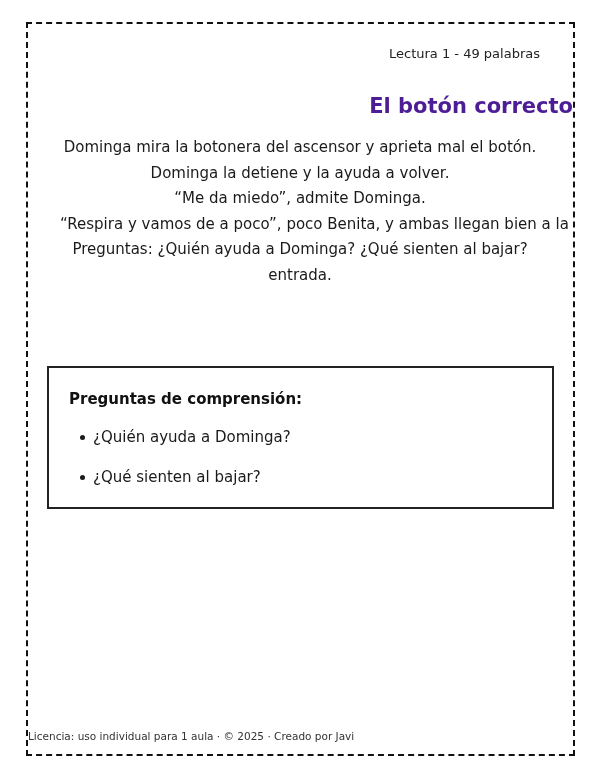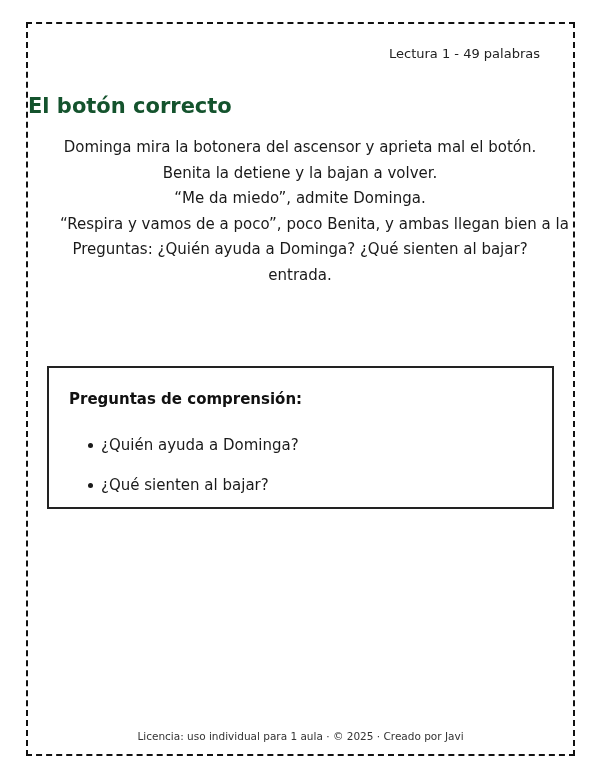--- a/index.html
+++ b/index.html
@@ -31,24 +31,24 @@
       font-size: 13px;
       color: #222222;
       letter-spacing: 0;
       margin-left: 36px;
     }
     .title {
       position: absolute;
       left: 0;
       right: 0;
       top: 70px;
-      text-align: left;
+      text-align: right;
       font-size: 21px;
       font-weight: bold;
-      color: #14532d;
+      color: #4c1d95;
       margin: 0;
     }
     .body-text {
       position: absolute;
       left: 32px;
       top: 111px;
       width: 480px;
       font-size: 15px;
       line-height: 25.5px;
       color: #1a1a1a;
@@ -72,21 +72,21 @@
       top: 14px;
       font-size: 15px;
       font-weight: bold;
       color: #111111;
       margin: 8px;
     }
     .box-list {
       position: absolute;
       left: 0;
       top: 55px;
-      margin: 12px;
+      margin: 4px;
       padding: 0;
       list-style: none;
     }
     .box-item {
       position: relative;
       padding-left: 40px;
       height: 40px;
       font-size: 15px;
       line-height: 20px;
       color: #1a1a1a;
@@ -98,37 +98,36 @@
       width: 5px;
       height: 5px;
       border-radius: 50%;
       background: #1a1a1a;
     }
     .footer {
       position: absolute;
       left: 0;
       right: 0;
       bottom: 12px;
-      text-align: center;
       font-size: 10.5px;
       color: #333333;
     }
   </style>
 </head>
 <body>
 
 <div class="page-frame">
 
   <div class="word-count">Lectura 1 - 49 palabras</div>
 
   <h1 class="title">El botón correcto</h1>
 
   <div class="body-text">
     <span class="body-line">Dominga mira la botonera del ascensor y aprieta mal el botón.</span>
-    <span class="body-line">Benita la detiene y la bajan a volver.</span>
+    <span class="body-line">Dominga la detiene y la ayuda a volver.</span>
     <span class="body-line">“Me da miedo”, admite Dominga.</span>
     <span class="body-line">“Respira y vamos de a poco”, poco Benita, y ambas llegan bien a la</span>
     <span class="body-line">Preguntas: ¿Quién ayuda a Dominga? ¿Qué sienten al bajar?</span>
     <span class="body-line">entrada.</span>
   </div>
 
   <div class="questions-box">
     <h2 class="box-heading">Preguntas de comprensión:</h2>
     <ul class="box-list">
       <li class="box-item">

